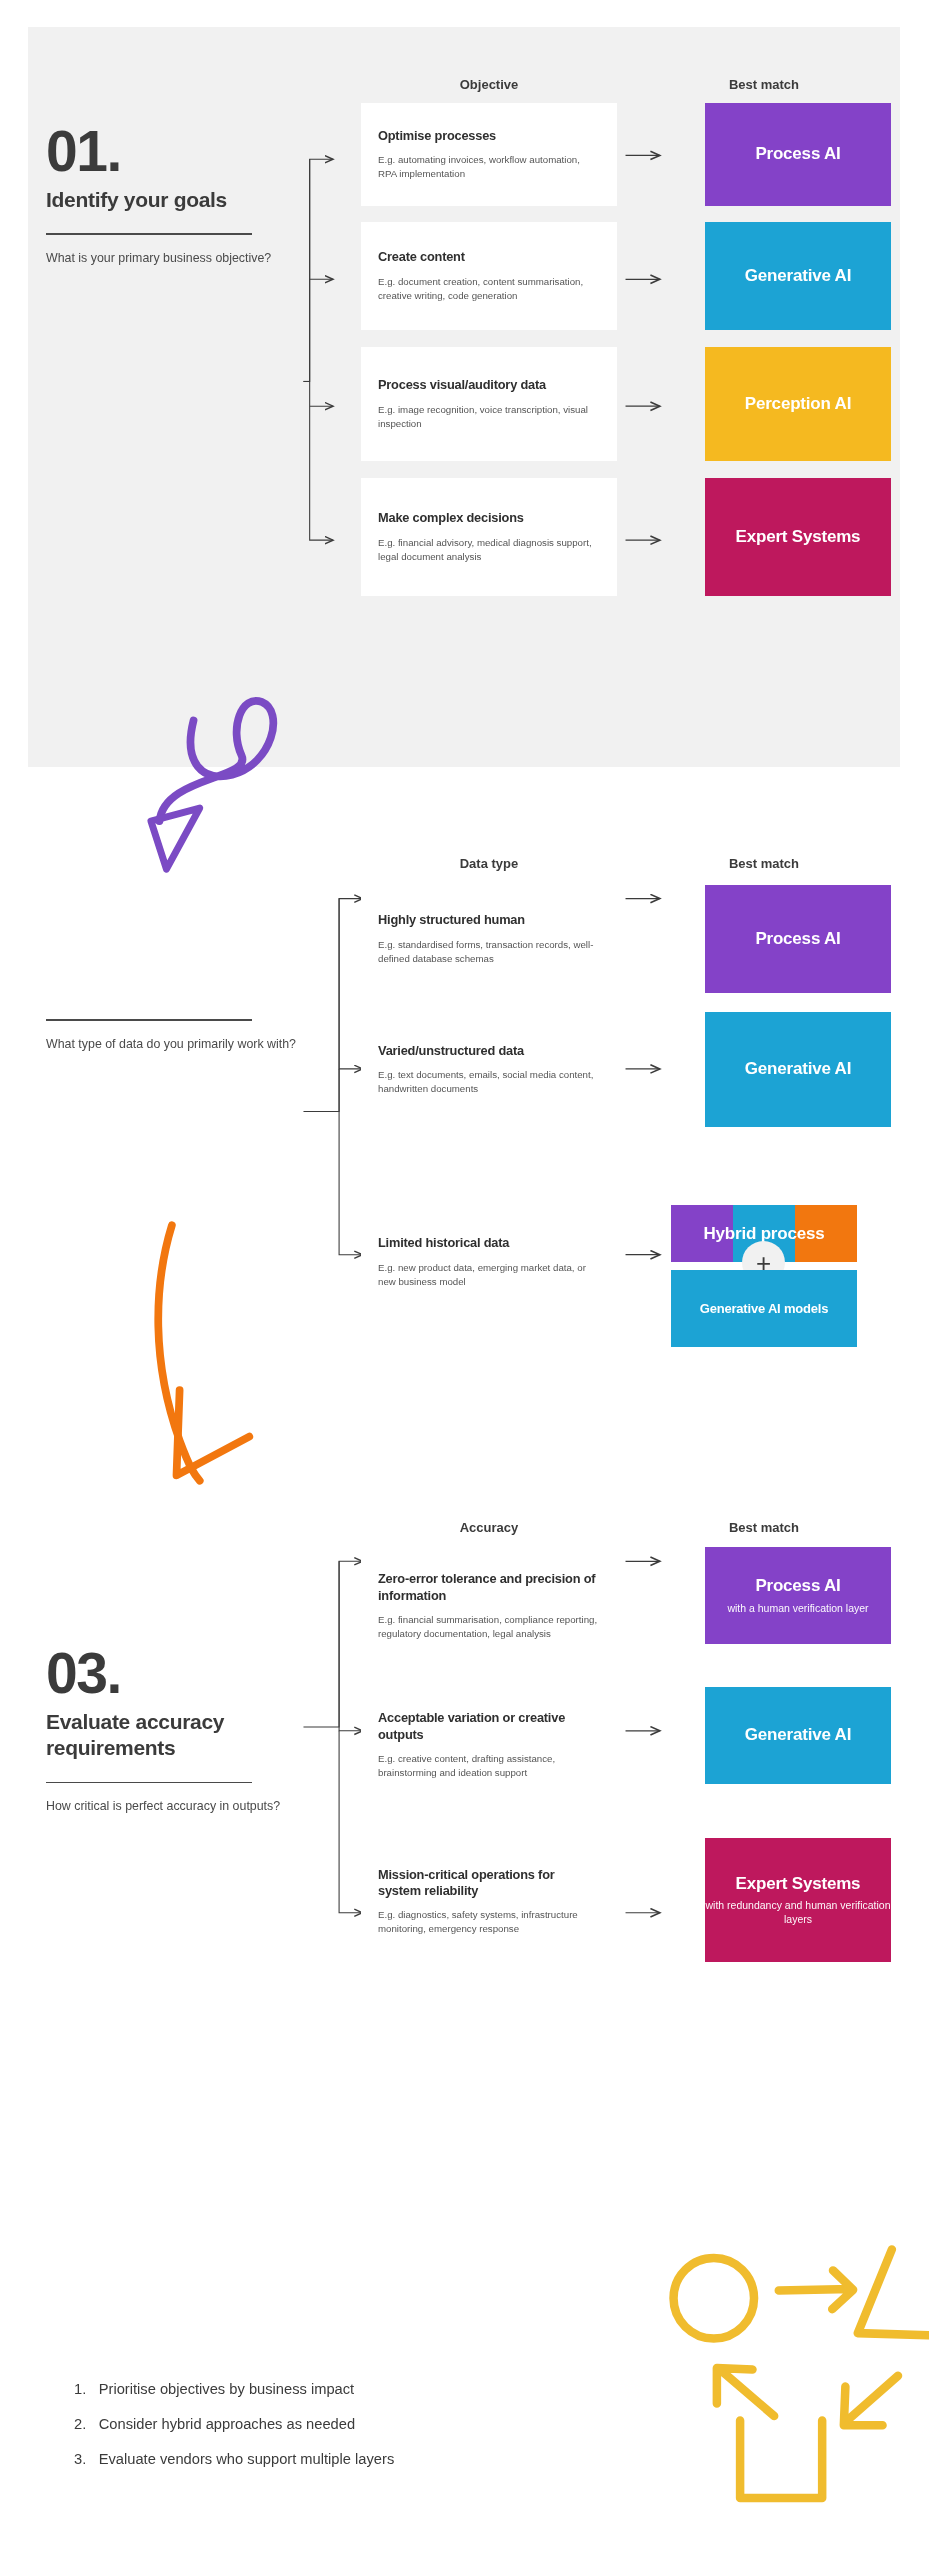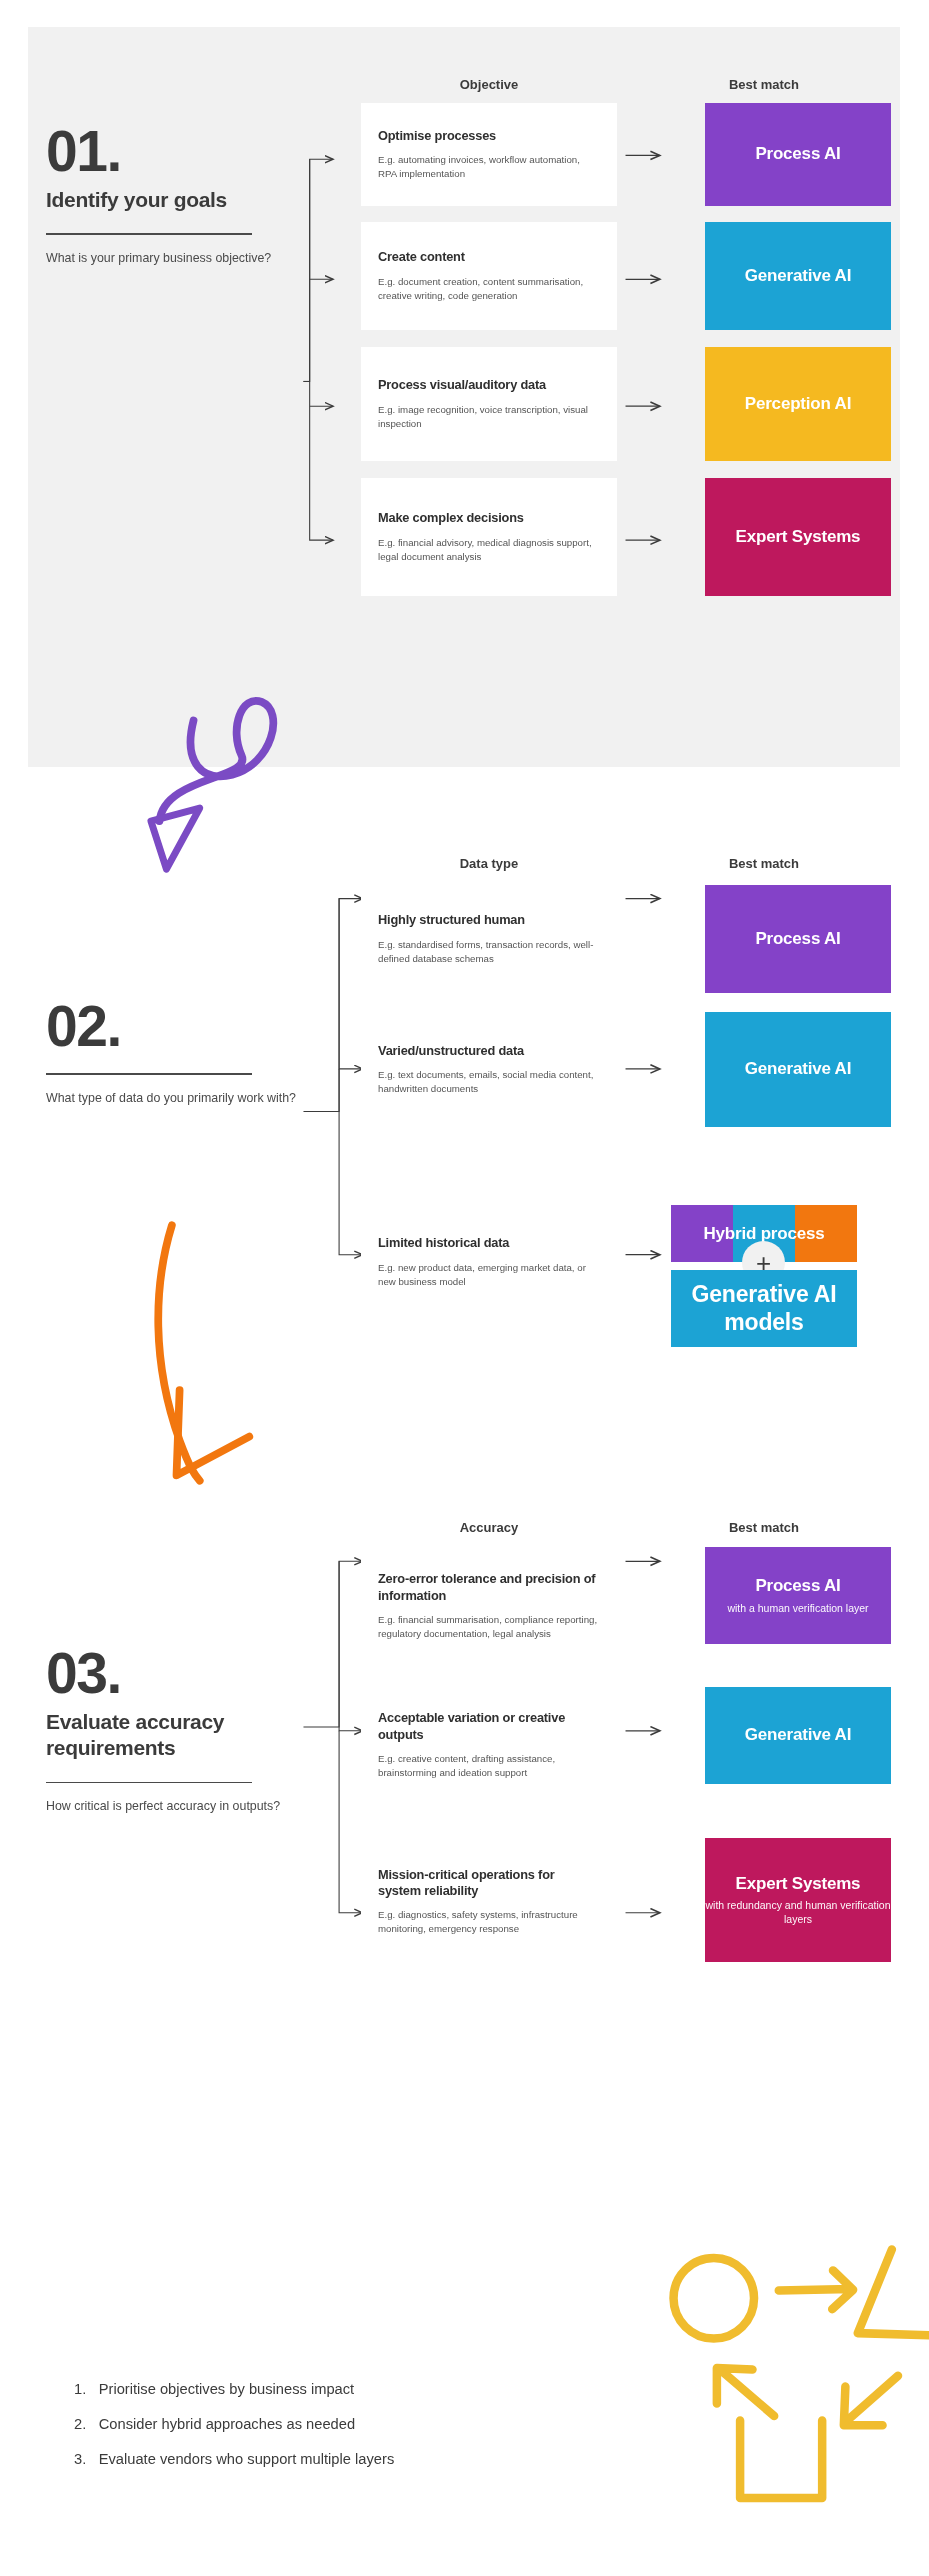--- a/index.html
+++ b/index.html
@@ -78,21 +78,21 @@
   .hybrid-top .stripes i { flex: 1; height: 100%; display: block; }
   .hybrid-top .stripes i:nth-child(1) { background: #8442c8; }
   .hybrid-top .stripes i:nth-child(2) { background: #1ca3d4; }
   .hybrid-top .stripes i:nth-child(3) { background: #f2770f; }
   .hybrid-top span { position: relative; font-size: 17px; font-weight: 700; letter-spacing: -0.2px; }
   .hybrid-bottom {
     position: absolute; left: 671px; width: 186px; background: #1ca3d4;
     display: flex; align-items: center; justify-content: center;
     color: #fff; text-align: center;
   }
-  .hybrid-bottom span { font-size: 23px; font-weight: 700; line-height: 1.2; letter-spacing: -0.2px; }
+  .hybrid-bottom span { font-size: 13px; font-weight: 700; line-height: 1.2; letter-spacing: -0.2px; }
   .plus-badge {
     position: absolute; width: 43px; height: 43px; border-radius: 50%;
     background: #f1f1f1; display: flex; align-items: center; justify-content: center;
     font-size: 26px; color: #3b3b3b; font-weight: 400; line-height: 1;
   }
   .svg-abs { position: absolute; left: 0; top: 0; overflow: visible; }
 
   
   #bottom { position: absolute; left: 0; top: 2161px; width: 929px; height: 415px; }
   .bq-title {
@@ -211,21 +211,20 @@
     <circle cx="922" cy="2968" r="52"></circle>
     <path d="M1006,2958 L1098,2956 M1076,2932 L1102,2957 L1075,2982"></path>
     <path d="M1152,2905 L1108,3013 L1210,3016"></path>
     <path d="M1160,3068 L1092,3128 M1092,3082 L1090,3132 L1140,3132"></path>
     <path d="M956,3126 L956,3226 L1062,3226 L1062,3126"></path>
     <path d="M1000,3120 L930,3060 M926,3104 L926,3058 L972,3060"></path>
   </g>
 </svg>
 
 <div class="step-left" style="top:999px">
-  <div class="step-num">02.</div>
   <div class="step-rule"></div>
   <div class="step-q">What type of data do you primarily work with?</div>
 </div>
 
 <div class="col-head mid" style="top:856px">Data type</div>
 <div class="col-head right" style="top:856px">Best match</div>
 
 <div class="card" style="top:885px; height:108px">
   <div class="card-title">Highly structured human</div>
   <div class="card-desc">E.g. standardised forms, transaction records, well-defined database schemas</div>

